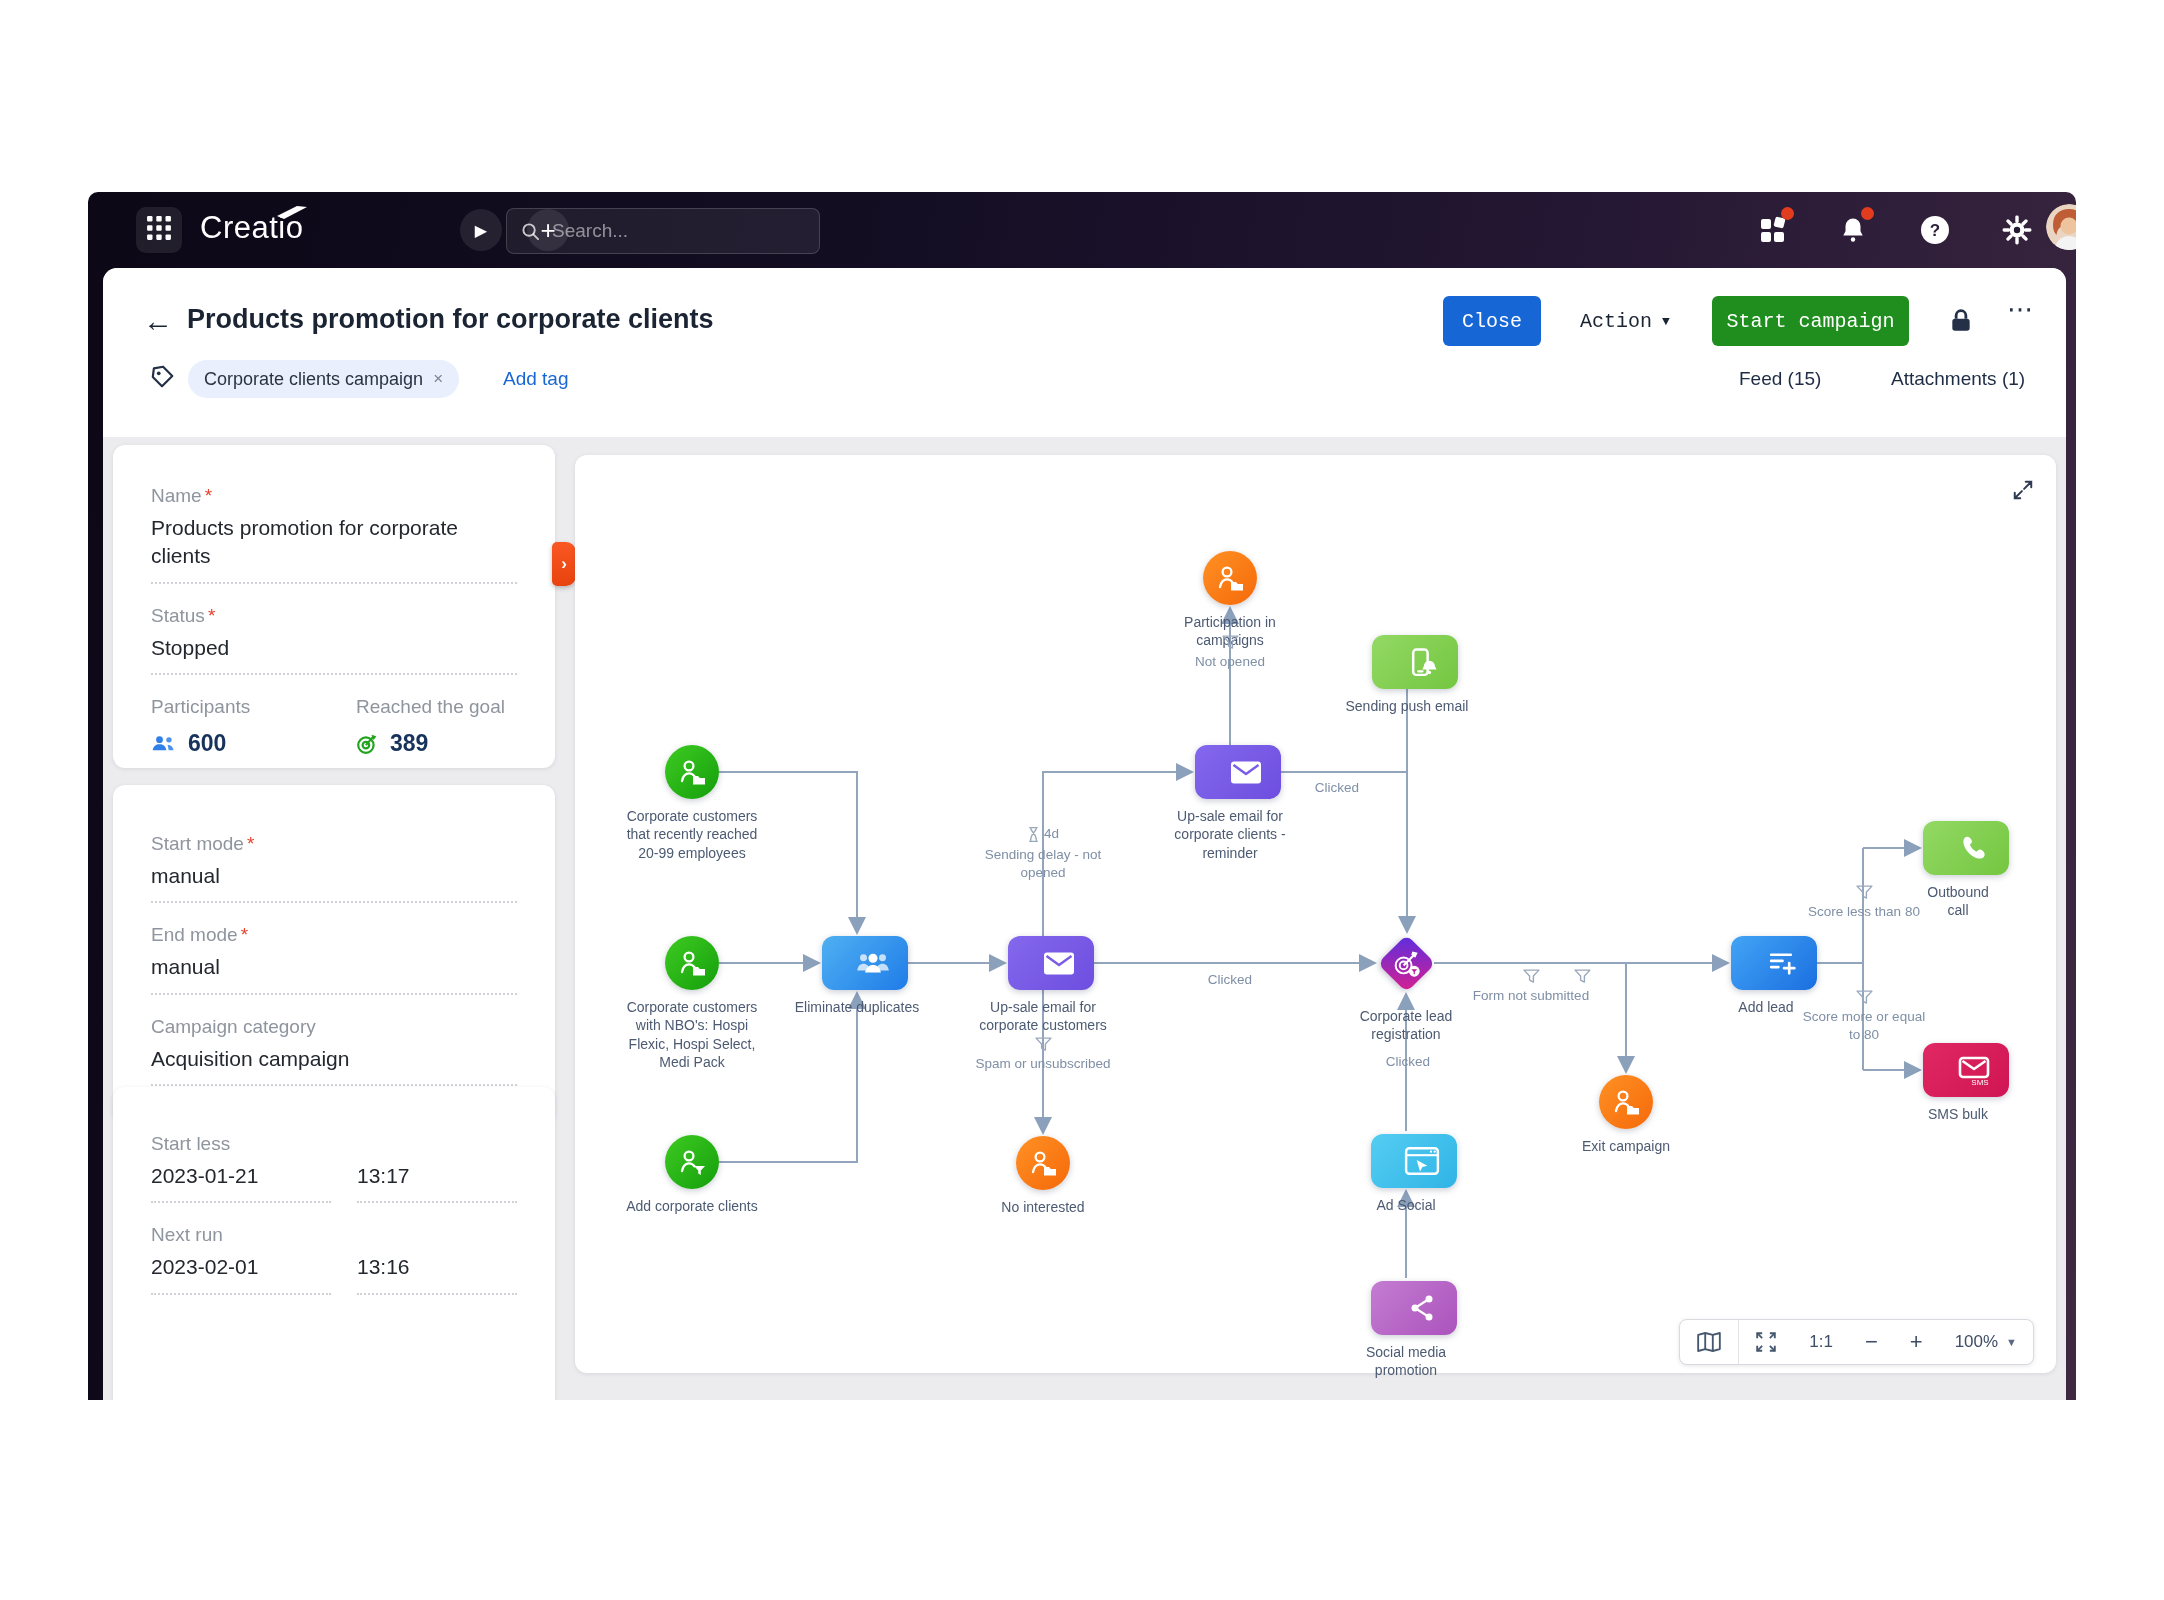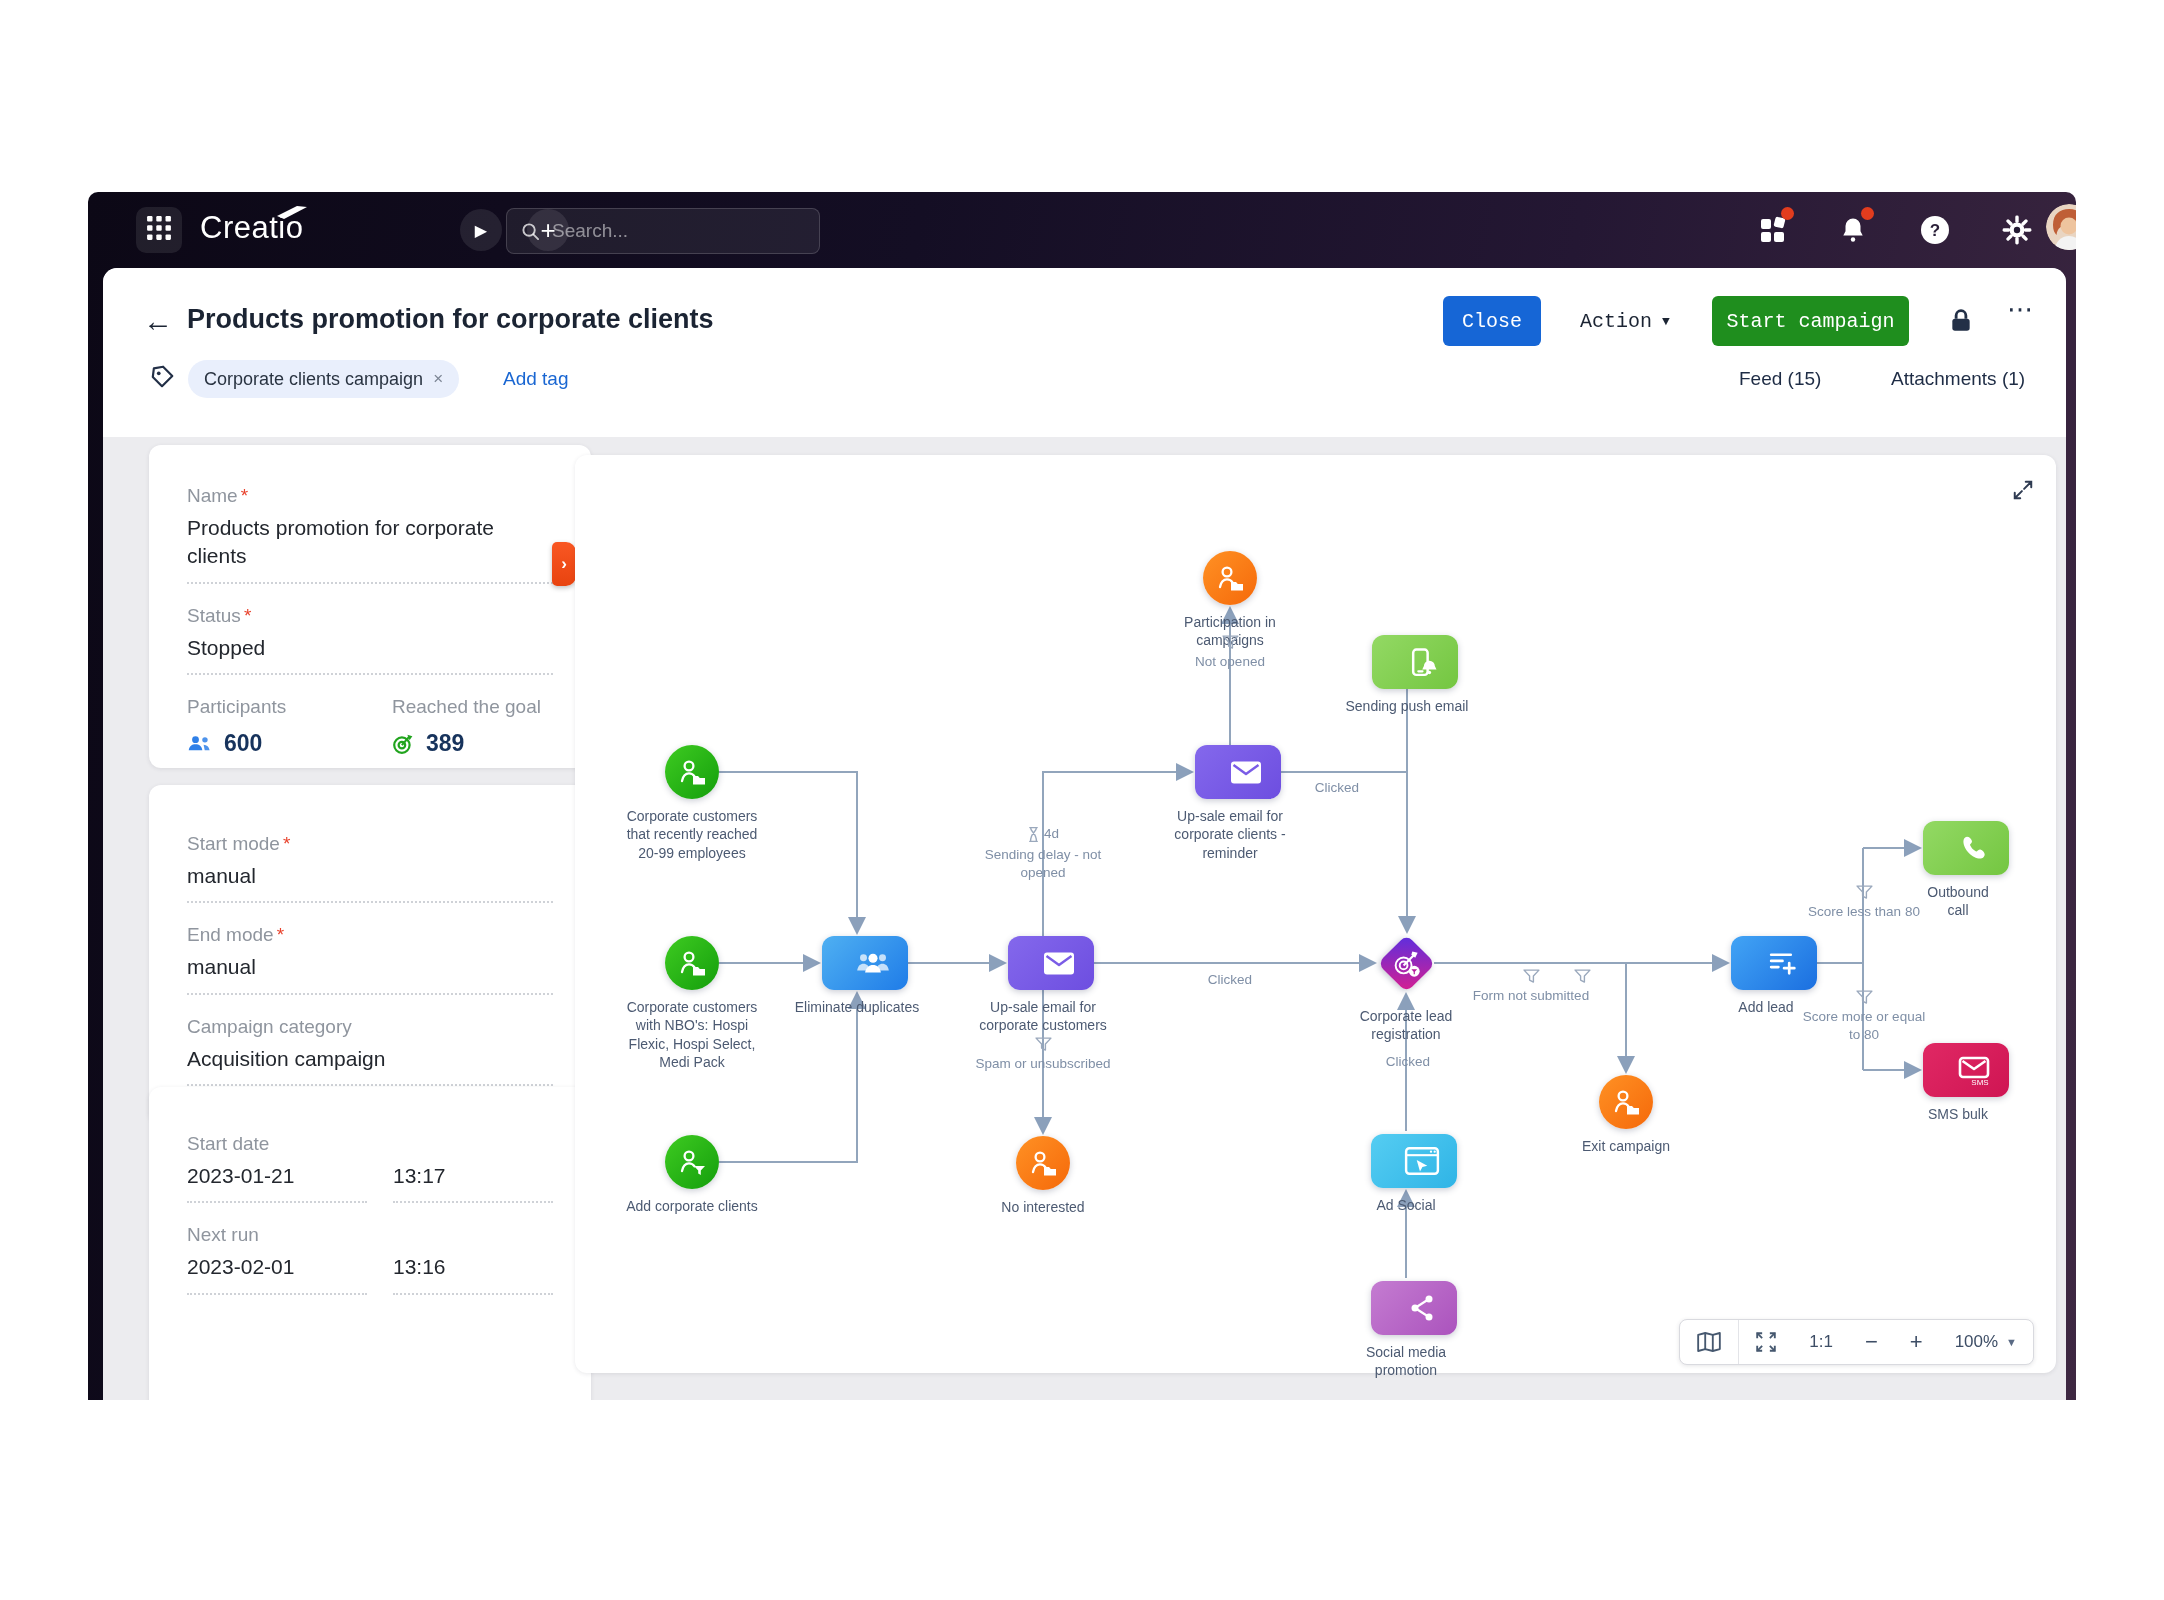--- a/index.html
+++ b/index.html
@@ -38,21 +38,21 @@
   #dots-menu{position:absolute;left:1904px;top:26px;font-size:26px;letter-spacing:3px;color:#233047;cursor:pointer;}
   #tag-ico{position:absolute;left:46px;top:96px;}
   #tag-pill{position:absolute;left:85px;top:92px;height:38px;border-radius:19px;background:#e9effc;
     display:flex;align-items:center;padding:0 16px;font-size:18px;color:#2a3442;gap:10px;cursor:pointer;}
   #tag-pill .x{color:#7c8594;font-size:17px;}
   #add-tag{position:absolute;left:400px;top:100px;font-size:19px;color:var(--link);cursor:pointer;}
   #feed-link{position:absolute;left:1636px;top:100px;font-size:19px;color:#1e2c45;cursor:pointer;}
   #att-link{position:absolute;left:1788px;top:100px;font-size:19px;color:#1e2c45;cursor:pointer;}
   
   .card{position:absolute;left:10px;width:442px;background:#fff;border-radius:12px;
-    box-shadow:0 1px 4px rgba(40,40,60,0.10);box-sizing:border-box;padding:40px 38px 0 38px;margin-left:36px;}
+    box-shadow:0 1px 4px rgba(40,40,60,0.10);box-sizing:border-box;padding:40px 38px 0 38px;}
   #card1{top:177px;height:323px;}
   #card2{top:517px;height:339px;padding-top:48px;}
   #card3{top:819px;height:330px;padding-top:46px;}
   .flabel{font-size:19px;color:#8f959e;}
   .flabel .req{color:#e8432d;margin-left:3px;}
   .fvalue{font-size:21px;color:#23272e;margin-top:7px;padding-bottom:11px;border-bottom:2px dotted #cfd2d7;line-height:1.35;}
   .field{margin-bottom:21px;}
   .tworow{display:flex;margin-top:6px;}
   .tworow .col1{width:205px;}
   .tworow .col2{flex:1;}
@@ -284,21 +284,21 @@
         <div class="fvalue">manual</div>
       </div>
       <div class="field">
         <div class="flabel">Campaign category</div>
         <div class="fvalue">Acquisition campaign</div>
       </div>
     </div>
 
     <div class="card" id="card3">
       <div class="field">
-        <div class="flabel">Start date</div>
+        <div class="flabel">Start less</div>
         <div class="datecols">
           <div class="dcol fvalue">2023-01-21</div>
           <div class="dcol2 fvalue">13:17</div>
         </div>
       </div>
       <div class="field">
         <div class="flabel">Next run</div>
         <div class="datecols">
           <div class="dcol fvalue">2023-02-01</div>
           <div class="dcol2 fvalue">13:16</div>

